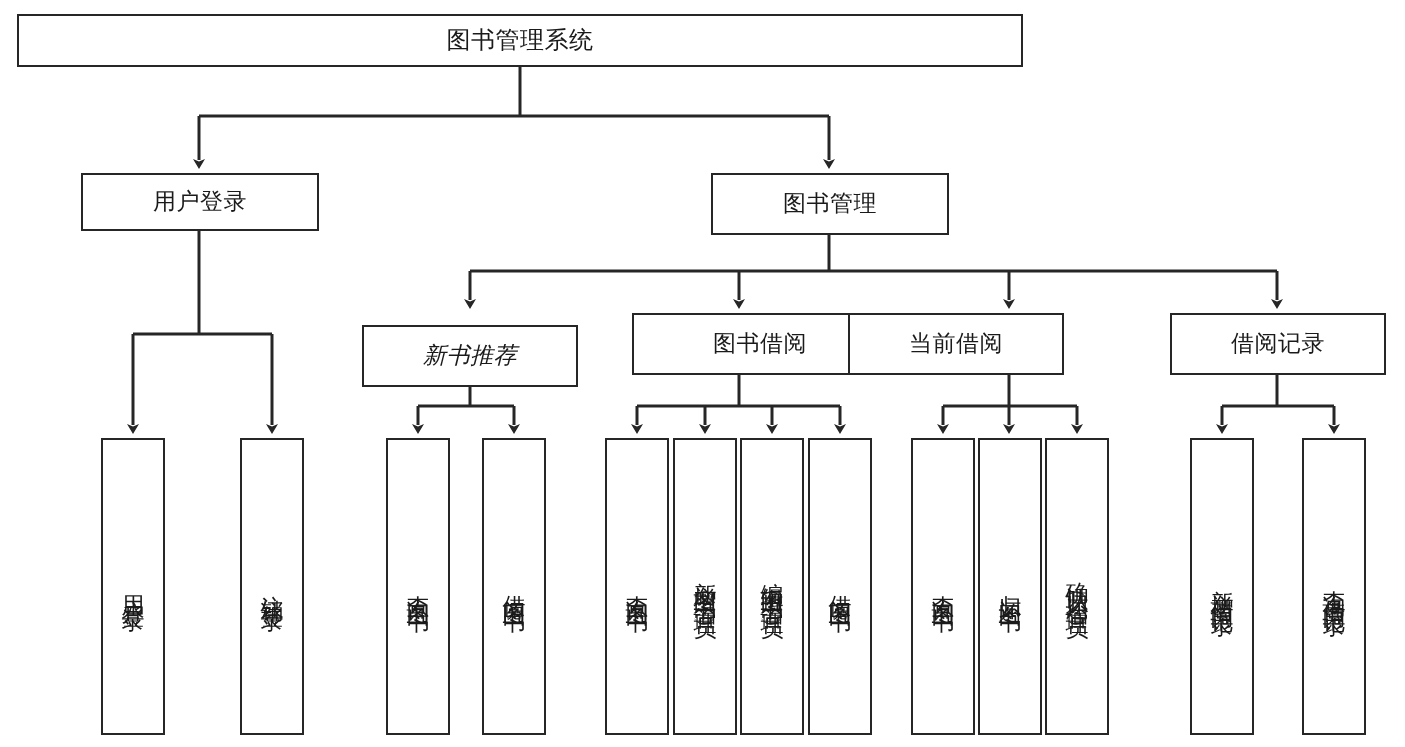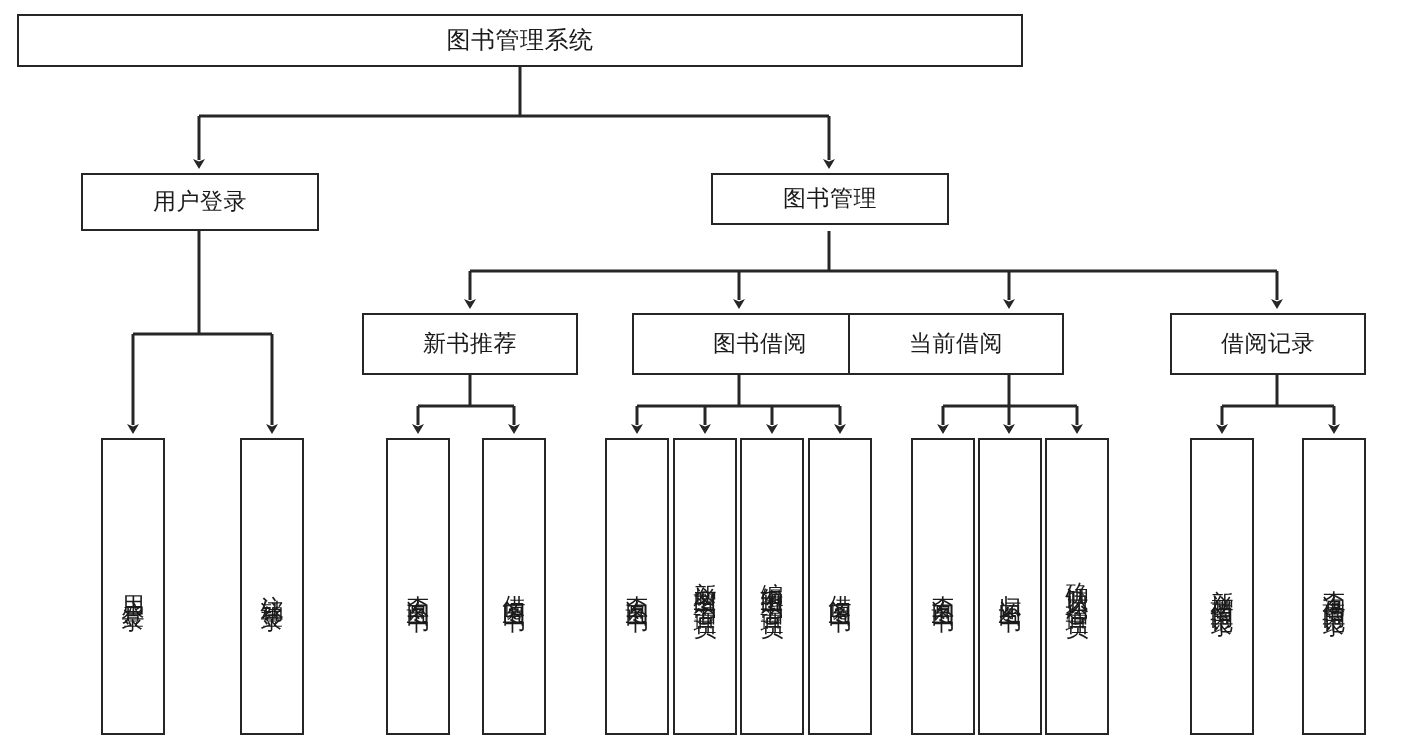--- a/index.html
+++ b/index.html
@@ -131,37 +131,37 @@
   </svg>
 
   <div class="node horiz" id="node-root" style="left:17px; top:14px; width:1006px; height:53px;">
     <span class="node-label">图书管理系统</span>
   </div>
 
   <div class="node horiz" style="left:81px; top:173px; width:238px; height:58px;">
     <span class="node-label">用户登录</span>
   </div>
 
-  <div class="node horiz" style="left:711px; top:173px; width:238px; height:52px;">
+  <div class="node horiz" style="left:711px; top:173px; width:238px; height:62px;">
     <span class="node-label">图书管理</span>
   </div>
 
-  <div class="node horiz" style="left:362px; top:313px; width:216px; height:62px;">
+  <div class="node horiz" style="left:362px; top:325px; width:216px; height:62px;font-style:italic;">
     <span class="node-label">新书推荐</span>
   </div>
 
   <div class="node horiz" style="left:632px; top:313px; width:256px; height:62px;">
     <span class="node-label">图书借阅</span>
   </div>
 
   <div class="node horiz" style="left:848px; top:313px; width:216px; height:62px;">
     <span class="node-label">当前借阅</span>
   </div>
 
-  <div class="node horiz" style="left:1170px; top:313px; width:196px; height:62px;">
+  <div class="node horiz" style="left:1170px; top:313px; width:216px; height:62px;">
     <span class="node-label">借阅记录</span>
   </div>
 
   <div class="node vert" style="left:101px; top:438px; width:64px; height:297px;">
     <span class="node-label">用户登录</span>
   </div>
 
   <div class="node vert" style="left:240px; top:438px; width:64px; height:297px;">
     <span class="node-label">注销登录</span>
   </div>

